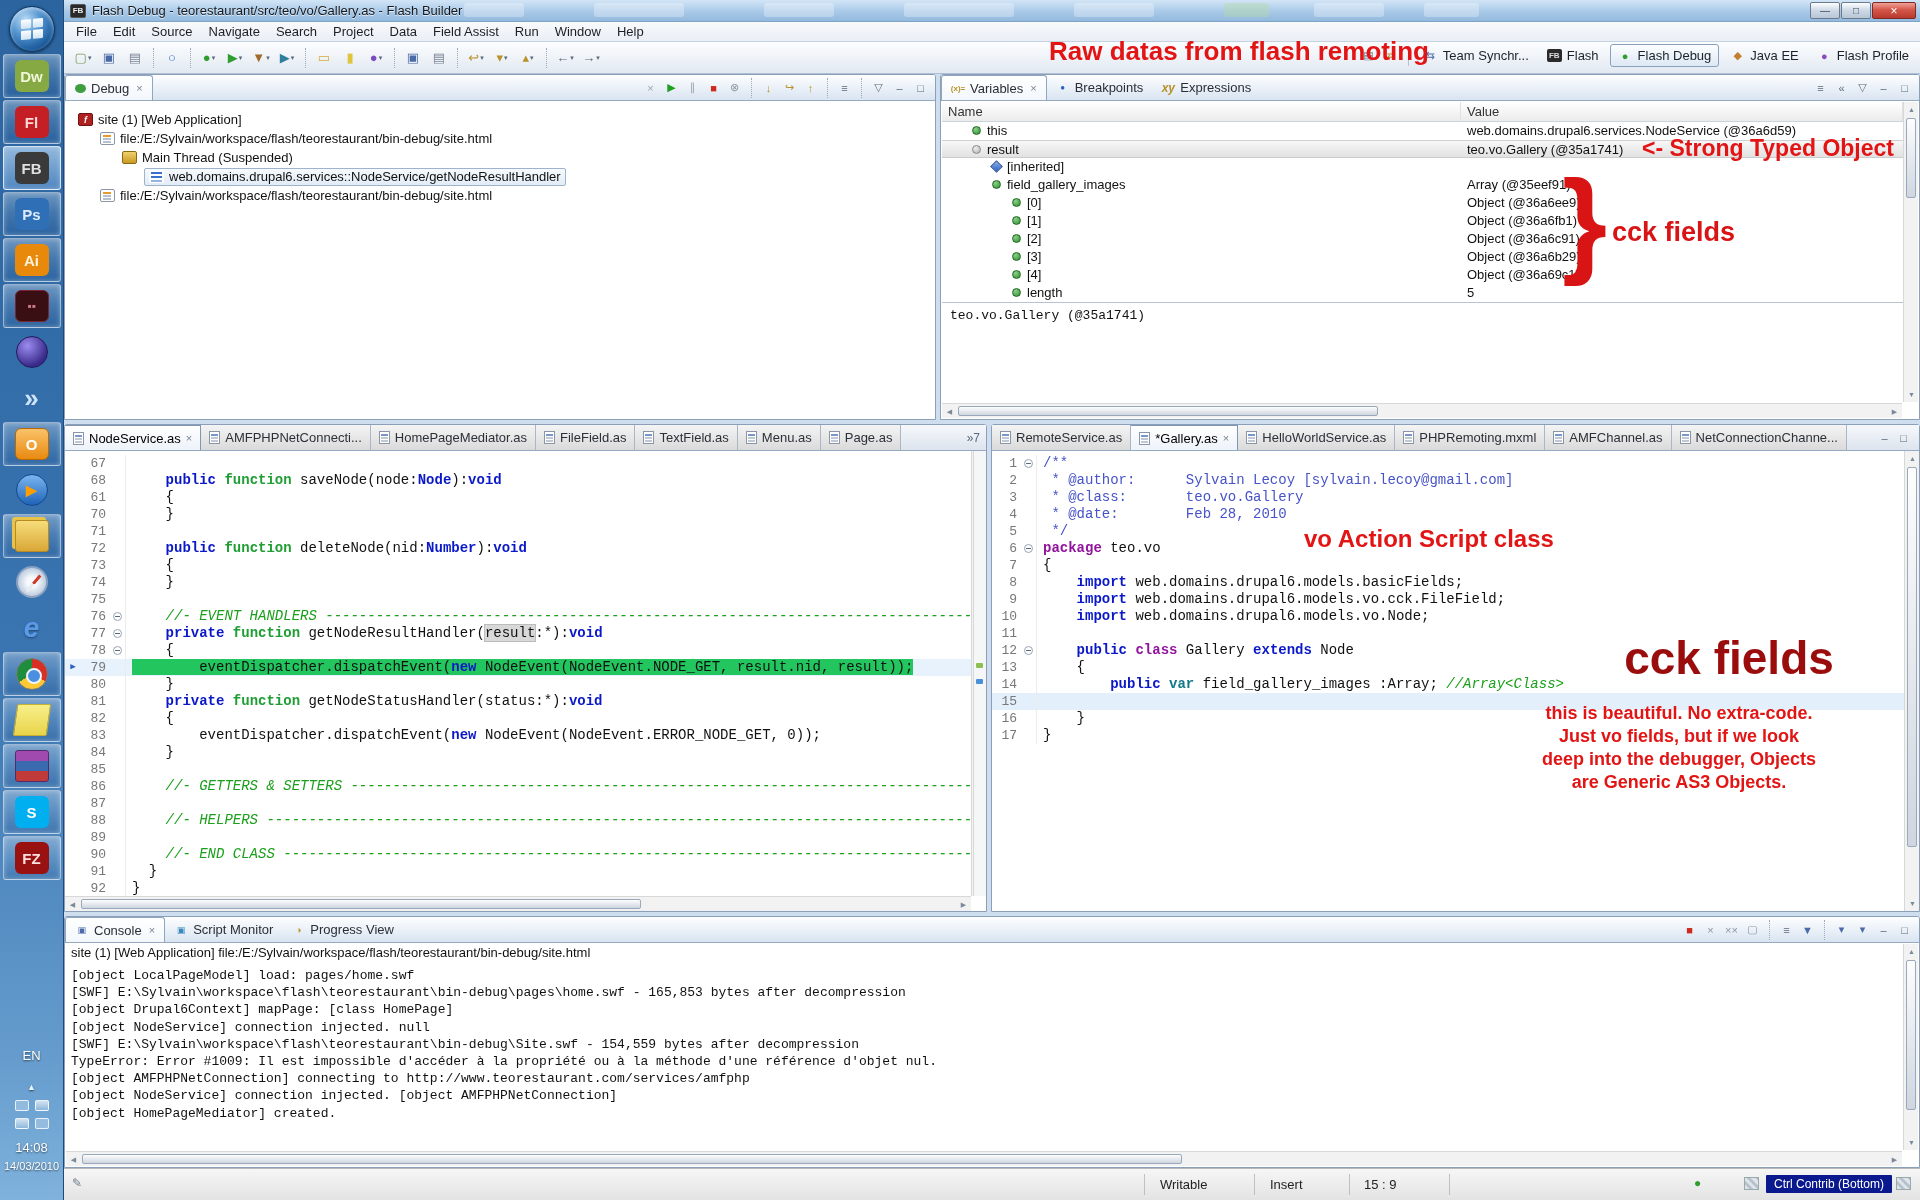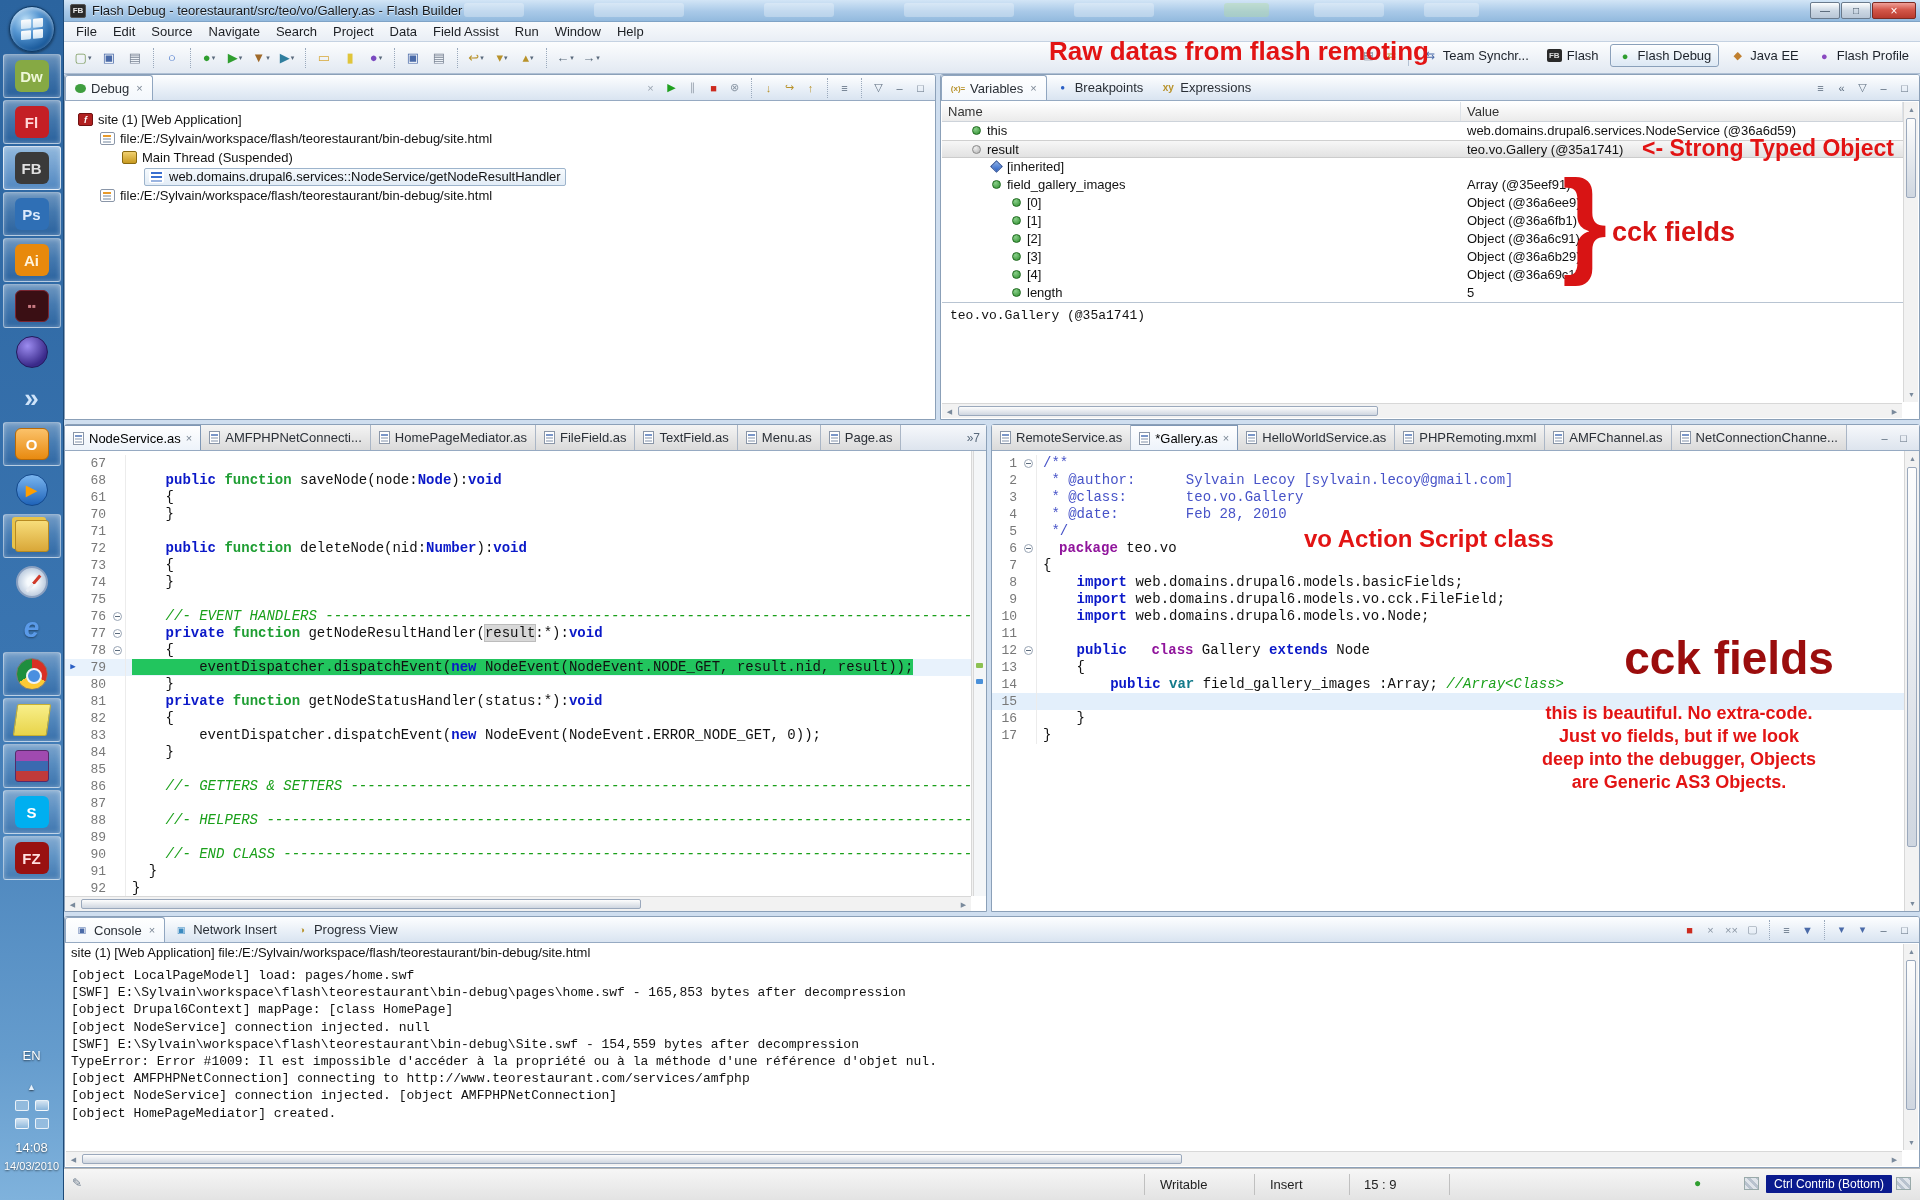--- a/index.html
+++ b/index.html
@@ -138,21 +138,21 @@
   .red-ed .cl .num{width:24px;}
   .cl .fold{width:15px;flex:none;border-right:1px solid #ececec;position:relative;}
   .fold i{position:absolute;left:2px;top:4px;width:9px;height:9px;border:1px solid #98a4b4;border-radius:50%;background:#fff;}
   .fold i:after{content:"";position:absolute;left:1px;top:3px;width:5px;height:1px;background:#5a6a7c;}
   .cl .ct{flex:1;padding-left:6px;}
   .cl.exec{background:#e8f2fc;}
   .cl.exec .ct span.wrap-exec{background:#22c55e;}
   .cl.cur{background:#e3effb;}
   .tk-k{color:#0a18c8;font-weight:bold;}
   .tk-f{color:#1f9e33;font-weight:bold;}
-  .tk-m{color:#90149c;font-weight:bold;margin-left:16px;}
+  .tk-m{color:#90149c;font-weight:bold;}
   .tk-v{color:#127a8a;font-weight:bold;}
   .tk-c{color:#1aa01a;font-style:italic;}
   .tk-d{color:#4753c8;}
   .tk-o{background:#d8d8d8;outline:1px solid #bcbcbc;}
 
   
   .sbv{position:absolute;top:26px;bottom:15px;right:0;width:15px;background:#f2f2f2;border-left:1px solid #d8d8d8;}
   .red-ed .sbv{bottom:0;}
   .sbh{position:absolute;left:0;right:15px;bottom:0;height:15px;background:#f2f2f2;border-top:1px solid #d8d8d8;}
   .sb-thumb{position:absolute;background:linear-gradient(#fdfdfd,#cfd6e0);border:1px solid #9aa8bc;border-radius:2px;}
@@ -481,21 +481,21 @@
           <div class="vtab sel">
             <span class="vti" style="color: rgb(184, 146, 42); font-size: 8px; font-weight: bold;">(x)=</span>
             <span>Variables</span>
             <span class="x">×</span>
           </div>
           <div class="vtab">
             <span class="vti" style="color: rgb(42, 95, 196); font-size: 8px; font-weight: bold;">●</span>
             <span>Breakpoints</span>
           </div>
           <div class="vtab">
-            <span class="vti" style="color: rgb(184, 146, 42); font-size: 10px; font-weight: bold;">xy</span>
+            <span class="vti" style="color: rgb(184, 146, 42); font-size: 12px; font-weight: bold; font-style: italic;">xy</span>
             <span>Expressions</span>
           </div>
           <div class="vtools">
             <div class="vicon">
               <span style="color: rgb(90, 106, 124);">≡</span>
             </div>
             <div class="vicon">
               <span style="color: rgb(90, 106, 124);">«</span>
             </div>
             <div class="vicon">
@@ -741,21 +741,21 @@
 
     <div class="view" style="left:0px;top:916px;width:1856px;height:252px;">
       <div class="vtabs" id="console-tabs">
           <div class="vtab sel">
             <span class="vti" style="color: rgb(74, 106, 168);">▣</span>
             <span>Console</span>
             <span class="x">×</span>
           </div>
           <div class="vtab">
             <span class="vti" style="color: rgb(58, 138, 192);">▣</span>
-            <span>Network Insert</span>
+            <span>Script Monitor</span>
           </div>
           <div class="vtab">
             <span class="vti" style="color: rgb(184, 146, 42);">◑</span>
             <span>Progress View</span>
           </div>
           <div class="vtools">
             <div class="vicon">
               <span style="color: rgb(204, 42, 30);">■</span>
             </div>
             <div class="vicon">

